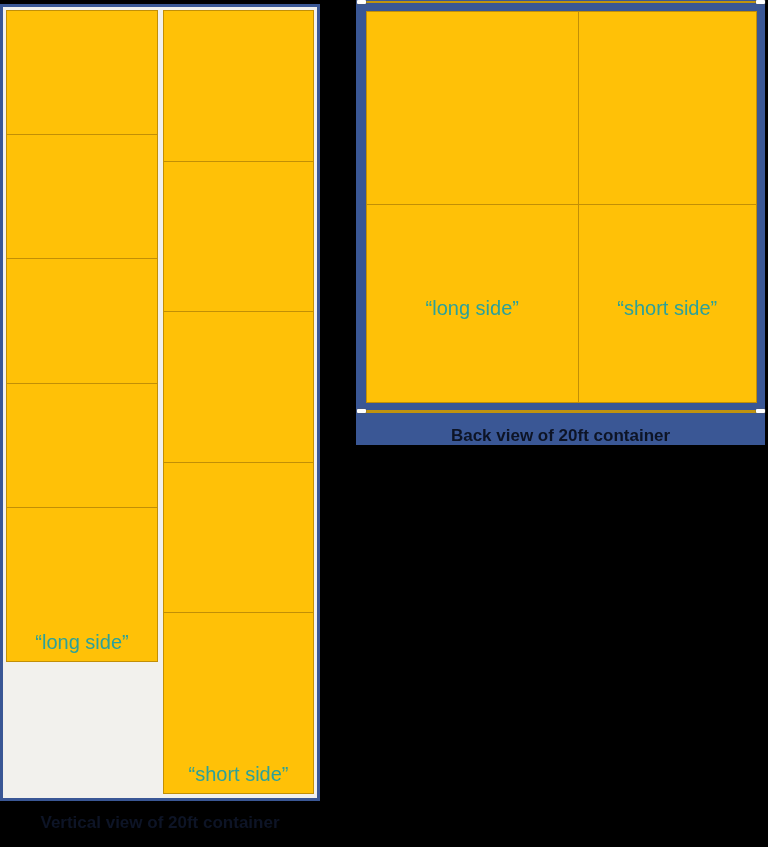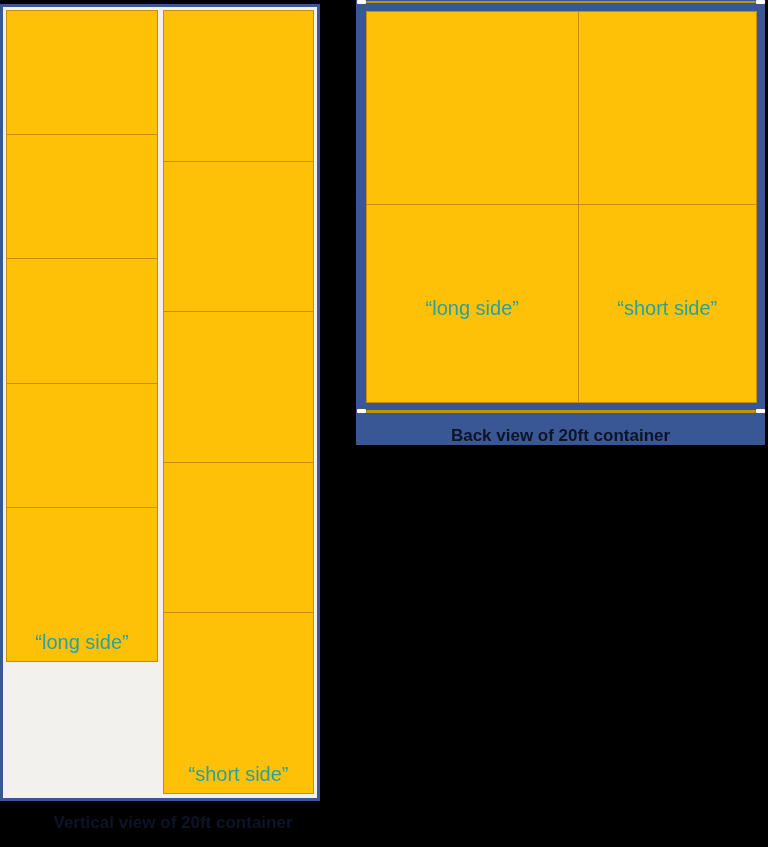--- a/index.html
+++ b/index.html
@@ -60,21 +60,20 @@
     position: absolute;
     text-align: center;
     font-size: 17px;
     font-weight: 700;
     color: var(--caption-dark);
     white-space: nowrap;
   }
   .caption-vertical {
     left: 0; top: 813px;
     width: 320px;
-    padding-left: 13px;
   }
 
   
   .back-container {
     position: absolute;
     left: 356px; top: 0;
     width: 409px; height: 445px;
     background: var(--container-blue);
   }
   .back-grid {

